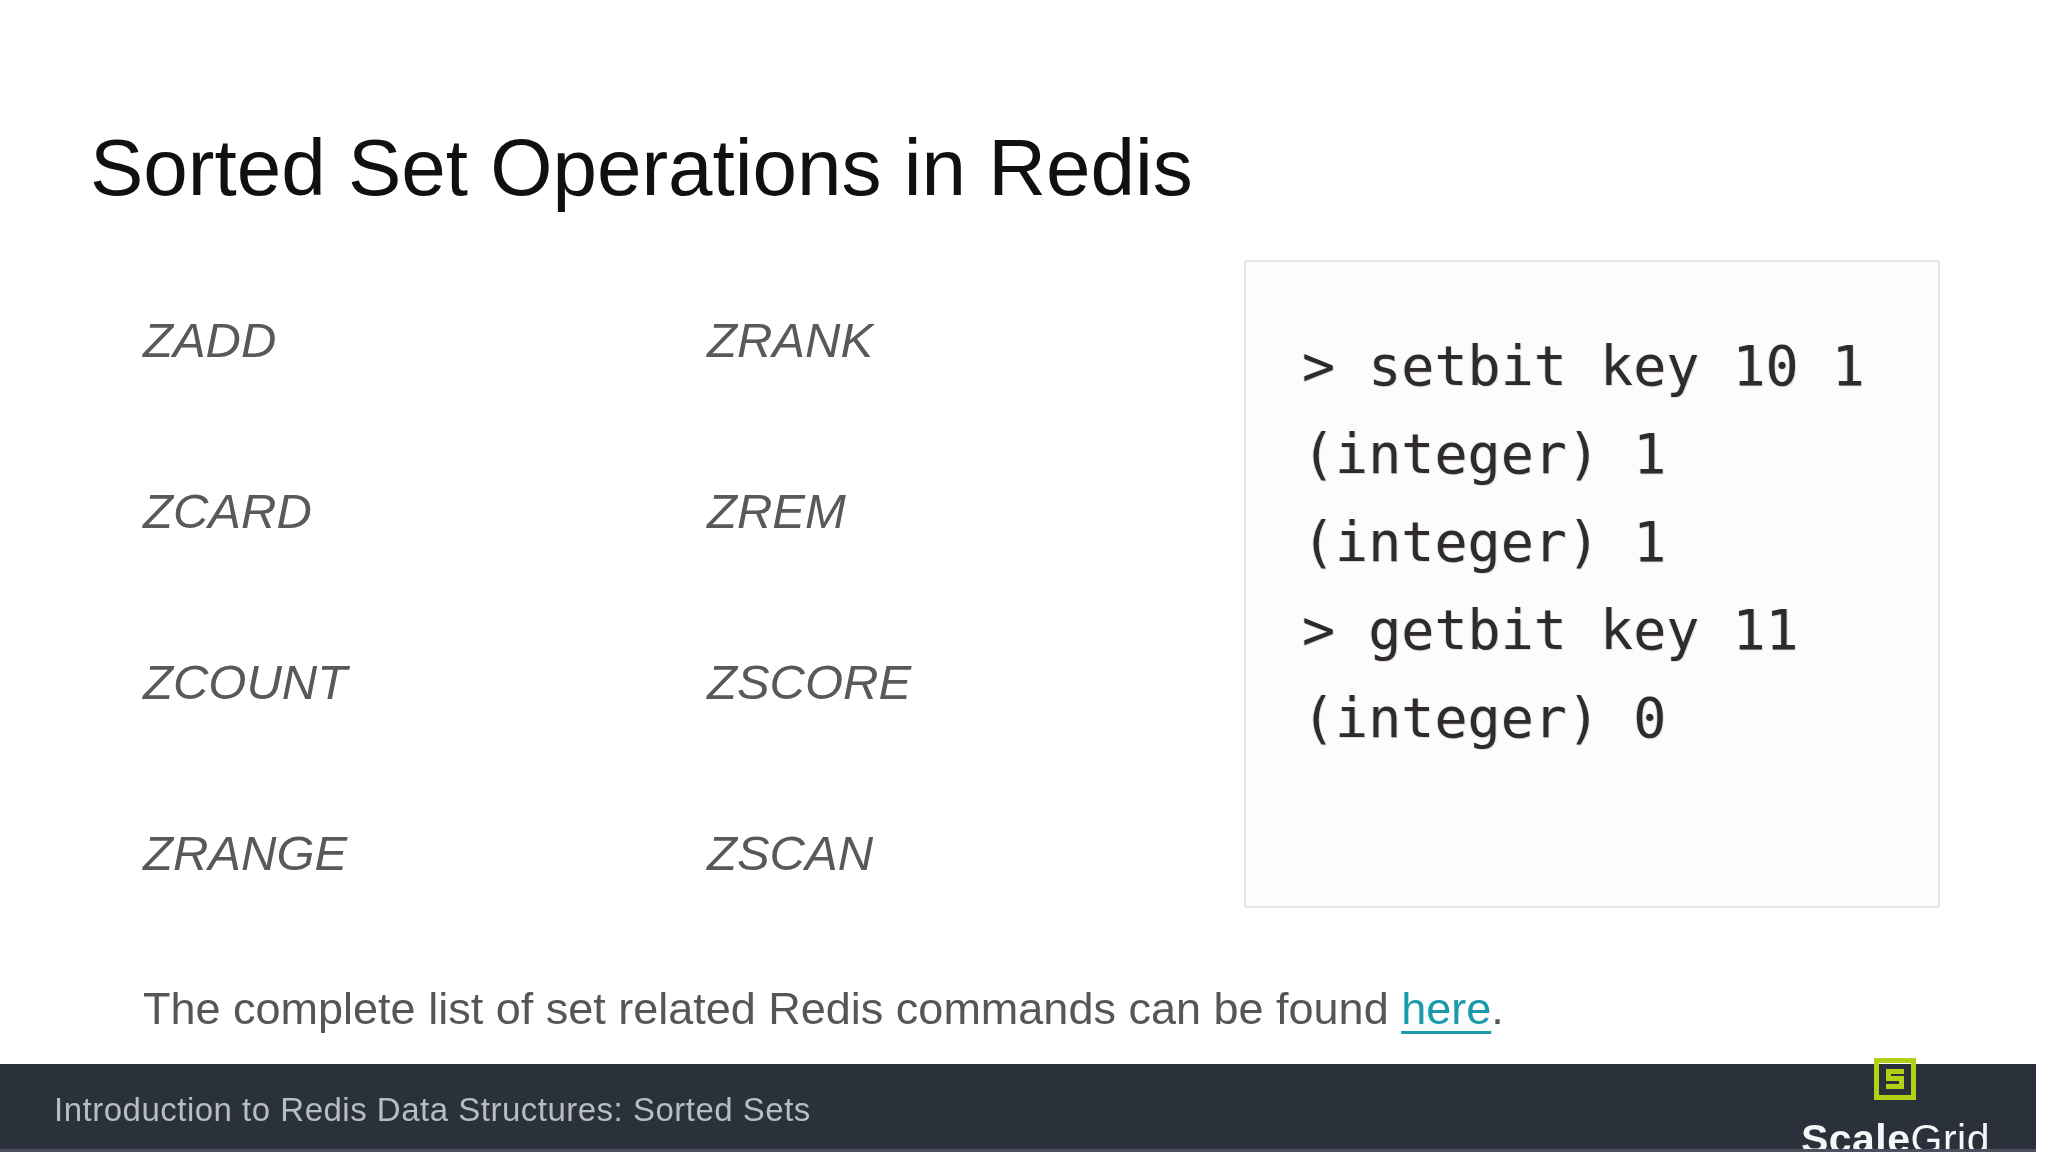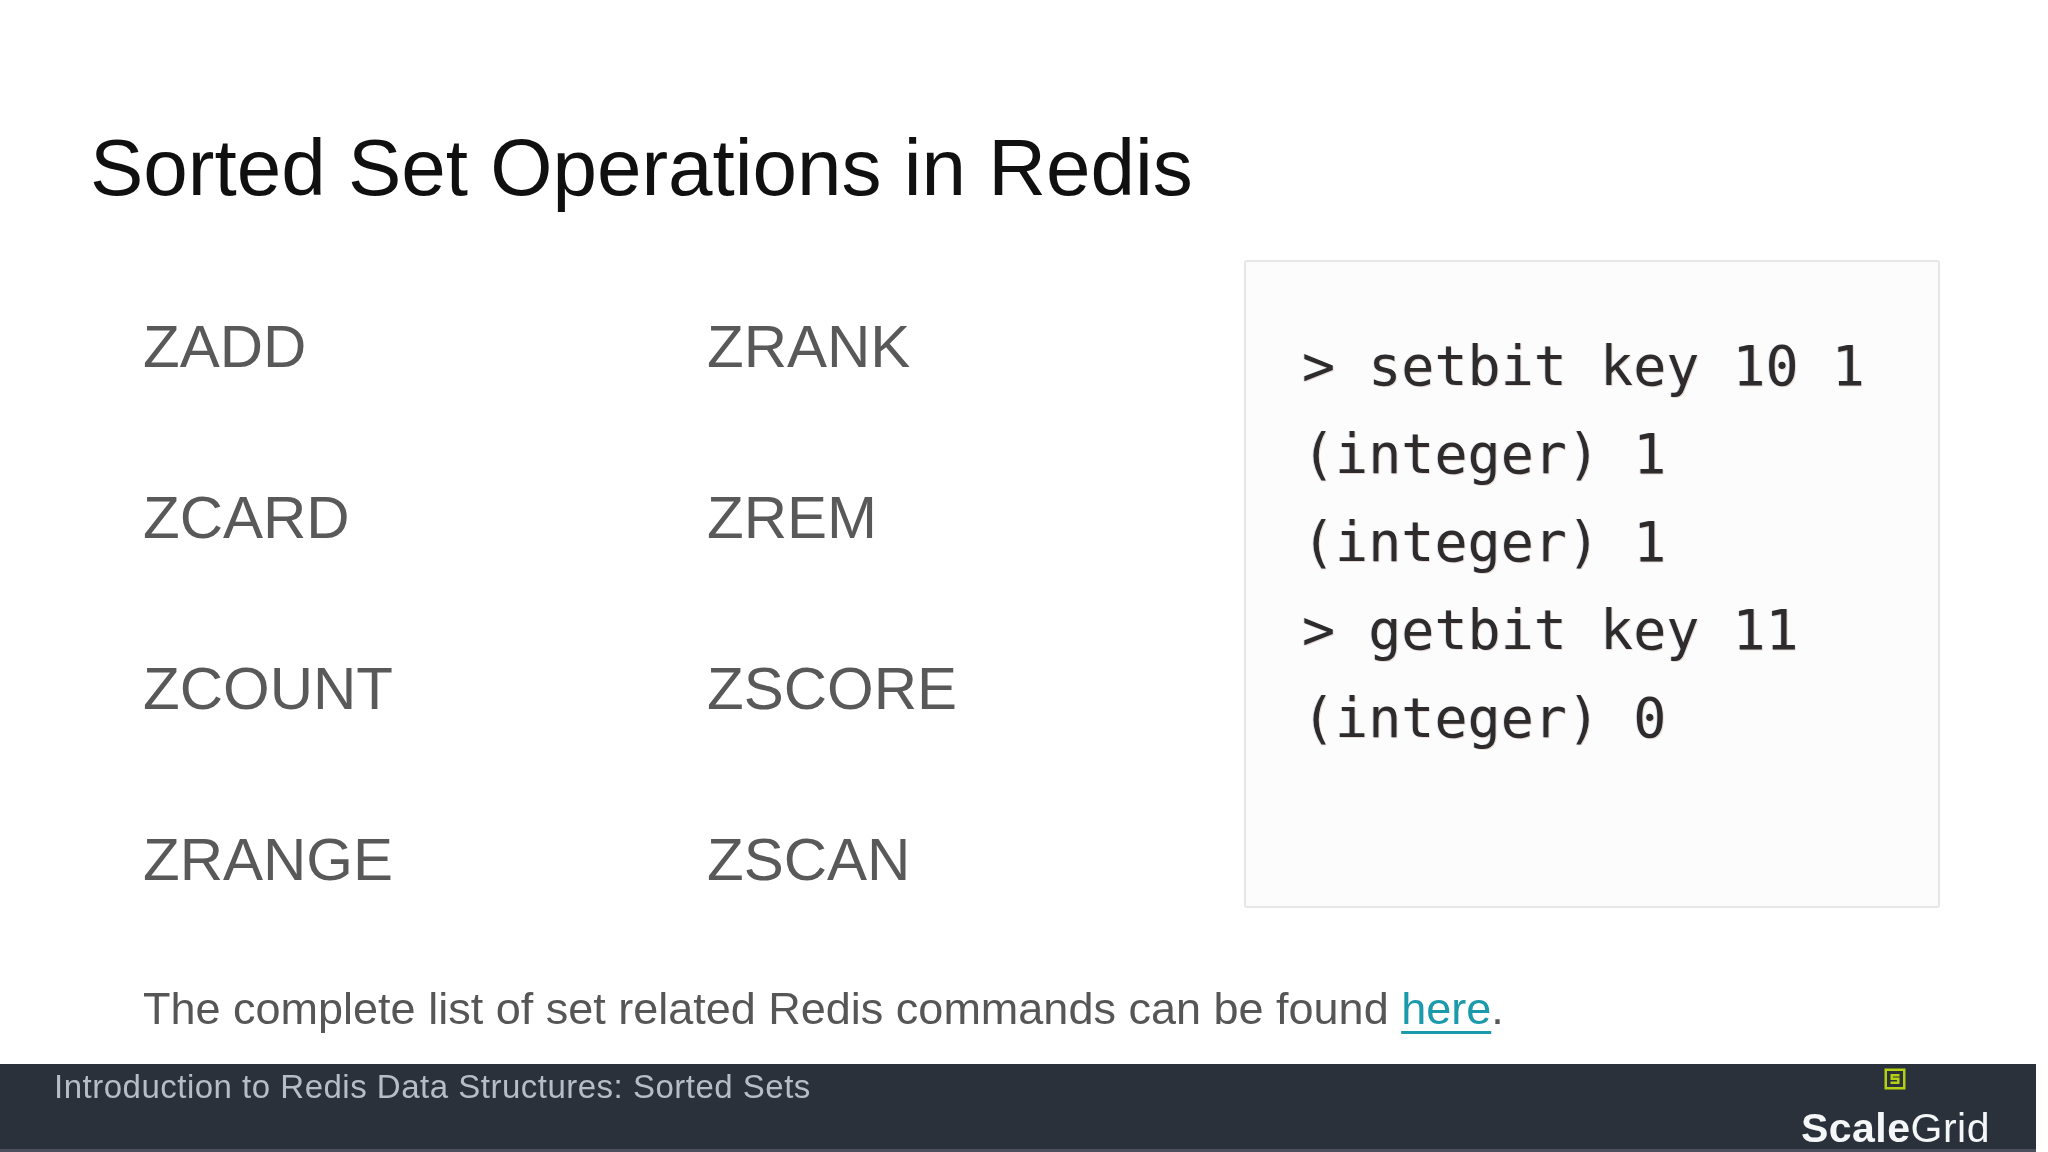--- a/index.html
+++ b/index.html
@@ -25,22 +25,23 @@
     overflow:hidden;
     font-family:"Liberation Sans", sans-serif;
   }
   .page-title{
     position:absolute; left:90px; top:122px;
     font-size:80px; font-weight:400; color:var(--title);
     letter-spacing:0px; white-space:nowrap;
   }
   .command{
     position:absolute;
-    font-size:60px; color:var(--command-text);
+    font-size:49px; color:var(--command-text);
     white-space:nowrap;
+    font-style:italic;
   }
   .col-left{ left:143px; }
   .col-right{ left:707px; }
   .row-0{ top:312px; } .row-1{ top:483px; } .row-2{ top:654px; } .row-3{ top:825px; }
 
   .code-panel{
     position:absolute; left:1203px; top:260px;
     width:696px; height:648px;
     background:var(--code-bg);
     border:2px solid var(--code-border);
@@ -65,21 +66,21 @@
     color:var(--link);
     text-decoration:underline;
     text-decoration-thickness:3px;
     text-underline-offset:7px;
   }
 
   .footer{
     position:absolute; left:0; top:1064px;
     width:2048px; height:88px;
     background:var(--footer-bg);
-    display:flex; justify-content:space-between;
+    display:flex; align-items:center; justify-content:space-between;
     padding:4px 58px 0 54px;
   }
   .footer-caption{
     font-size:33px; color:var(--footer-text);
     letter-spacing:0.5px; white-space:nowrap;
   }
   .logo{
     display:flex; align-items:center; gap:15px;flex-direction:column;
   }
   .logo-icon{ color:var(--logo-green); display:block; }

